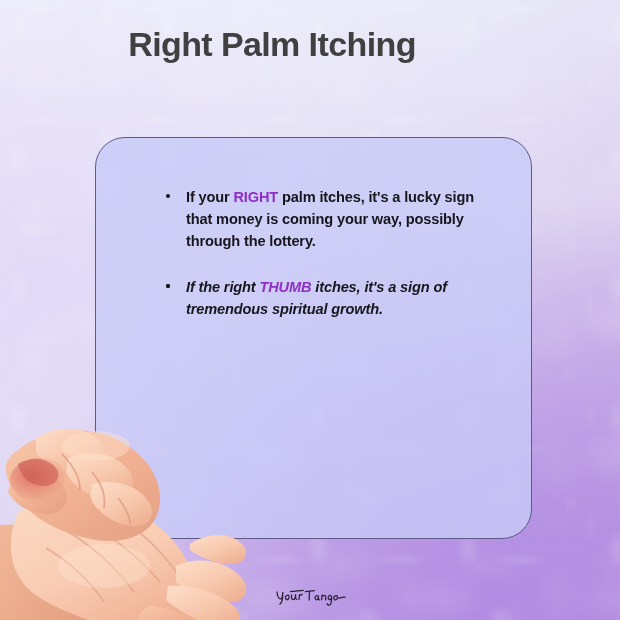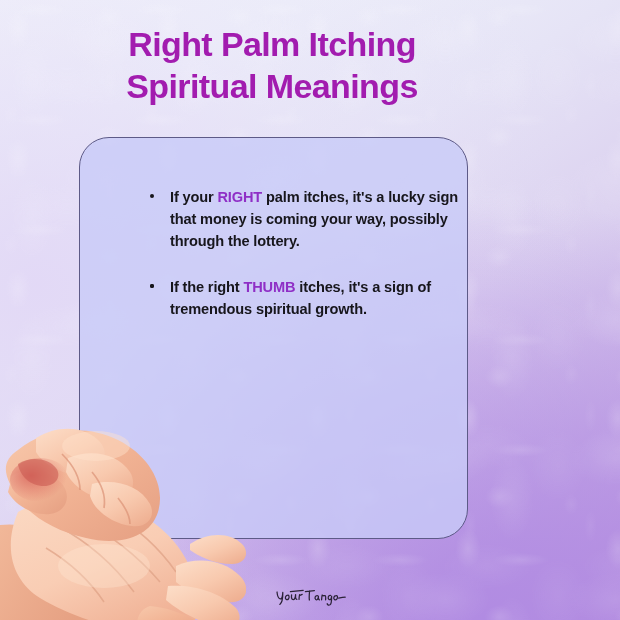--- a/index.html
+++ b/index.html
@@ -44,35 +44,35 @@
                      160px 140px, 140px 120px, 150px 130px, 120px 110px, 140px 130px;
   }
 
   
   .title {
     position: absolute;
     top: 24px;
     left: 0;
     width: 544px;
     text-align: center;
-    color: #a21caf;
+    color: #404040;
     font-weight: 700;
     font-size: 34px;
     line-height: 1.23;
     letter-spacing: -0.6px;
     z-index: 6;
   }
   .title-line { display: block; white-space: nowrap; }
 
   
   .card {
     position: absolute;
-    left: 79px;
+    left: 95px;
     top: 137px;
-    width: 389px;
+    width: 437px;
     height: 402px;
     border-radius: 30px;
     border: 1.6px solid #5d5a87;
     background: rgba(200,203,247,0.80);
     z-index: 4;
   }
 
   .card-body {
     position: absolute;
     left: 68px;
@@ -86,21 +86,21 @@
   .bullet {
     position: relative;
     padding-left: 22px;
     margin-bottom: 23px;
     color: #17161c;
     font-size: 14.6px;
     font-weight: 700;
     line-height: 1.52;
     letter-spacing: -0.15px;
   }
-  .bullet:last-child { margin-bottom: 12px; }
+  .bullet:last-child { margin-bottom: 12px; font-style: italic; }
 
   .bullet-dot {
     position: absolute;
     left: 2px;
     top: 8px;
     width: 4.2px;
     height: 4.2px;
     border-radius: 50%;
     background: #17161c;
   }
@@ -131,21 +131,20 @@
   .logo svg { display: block; width: 74px; height: 26px; }
 </style>
 </head>
 <body>
 
 <div class="bg"></div>
 <div class="bg-texture"></div>
 
 <h1 class="title">
   <span class="title-line">Right Palm Itching</span>
-  <span class="title-line">Spiritual Meanings</span>
 </h1>
 
 <div class="card">
   <div class="card-body">
     <ul class="bullets" id="bullet-list">
         <li class="bullet"><span class="bullet-dot"></span><span><span>If your </span><span class="hl">RIGHT</span><span> palm itches, it's a lucky sign that money is coming your way, possibly through the lottery.</span></span></li>
         <li class="bullet"><span class="bullet-dot"></span></li>
         <li class="bullet"><span class="bullet-dot"></span><span><span>If the right </span><span class="hl">THUMB</span><span> itches, it's a sign of tremendous spiritual growth.</span></span></li>
       </ul>
   </div>

